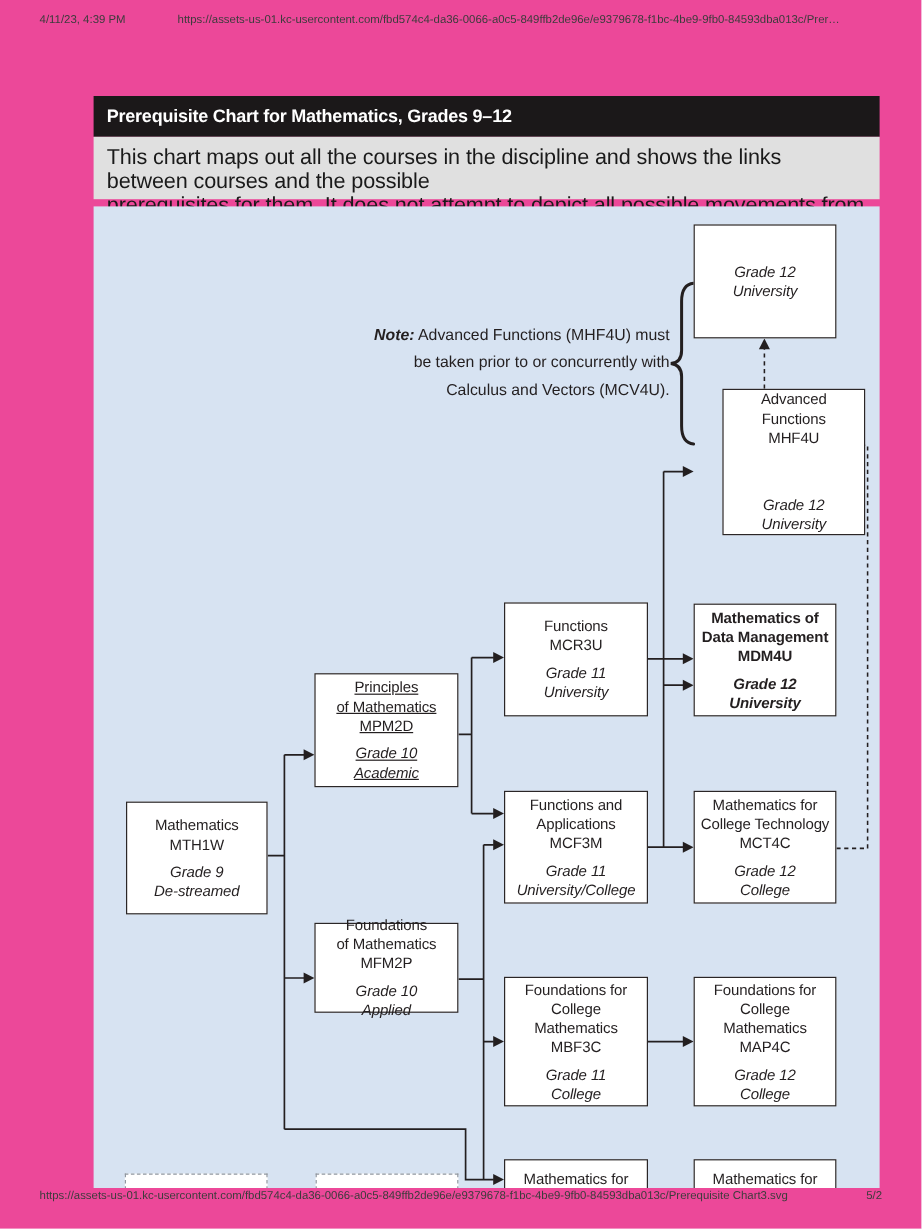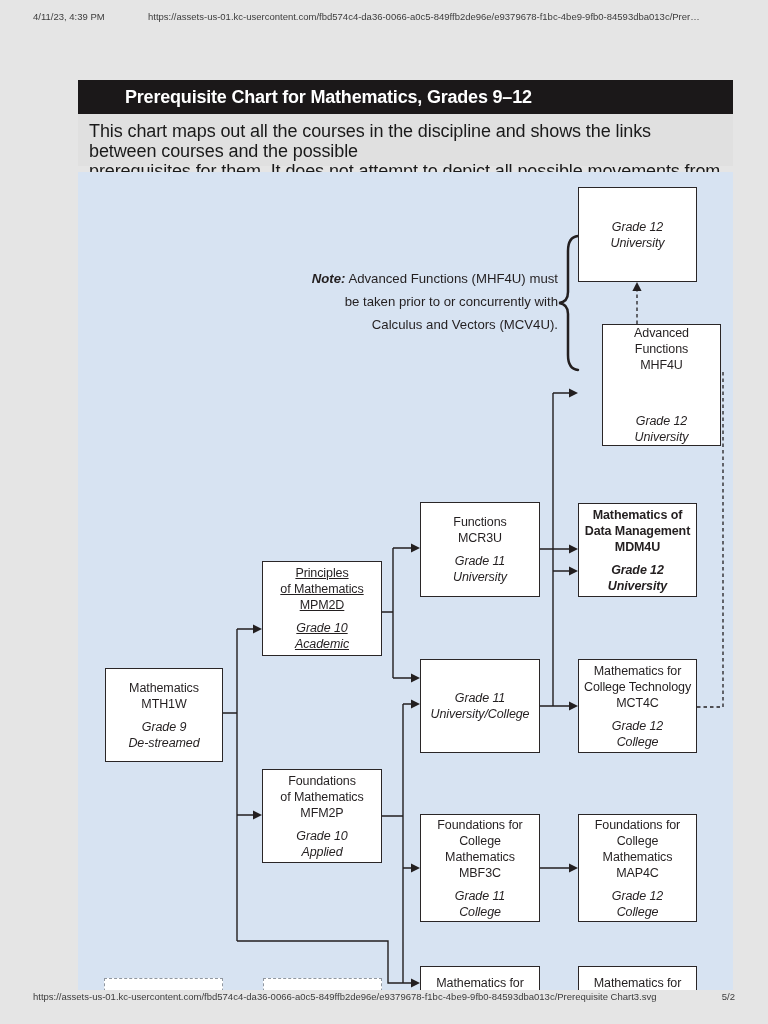--- a/index.html
+++ b/index.html
@@ -1,22 +1,22 @@
 <!DOCTYPE html>
 <html><head>
 <meta charset="utf-8">
 <style>
   html,body{margin:0;padding:0;background:#ffffff;}
-  .page{position:relative;width:768px;height:1024px;background:#e5e5e5;overflow:hidden;
+  .page{position:relative;width:768px;height:1024px;background:#ec4899;overflow:hidden;
         font-family:"Liberation Sans",sans-serif;color:#231f20;}
   .meta{position:absolute;font-size:9.5px;color:#3c3c3c;white-space:nowrap;}
   
   .title-bar{position:absolute;left:78px;top:80px;width:655px;height:34px;background:#1b1819;
              display:flex;align-items:center;box-sizing:border-box;padding-left:11px;}
-  .title-bar span{color:#ffffff;font-weight:bold;font-size:18px;letter-spacing:-0.2px;margin-left:36px;}
+  .title-bar span{color:#ffffff;font-weight:bold;font-size:15px;letter-spacing:-0.2px;}
   .desc{position:absolute;left:78px;top:114px;width:655px;height:52px;background:#e0e0e0;
         box-sizing:border-box;padding:7px 11px 0 11px;font-size:18px;line-height:20px;
         letter-spacing:-0.1px;color:#1a1a1a;white-space:pre-line;}
   .diagram{position:absolute;left:78px;top:172px;width:655px;height:818px;background:#d7e3f2;overflow:hidden;}
   .connectors{position:absolute;left:0;top:0;}
   .solid{stroke:#231f20;stroke-width:1.4;fill:none;}
   .dashed{stroke:#231f20;stroke-width:1.3;fill:none;stroke-dasharray:3.5 3;}
   .head{fill:#231f20;stroke:none;}
   .brace{stroke:#231f20;stroke-width:2.5;fill:none;stroke-linecap:round;}
   
@@ -94,35 +94,38 @@
 De-streamed</span>
     </div>
 
     <div class="box" style="left:184px;top:389px;width:120px;height:95px;text-decoration:underline;">
       <span class="bt">Principles
 of Mathematics
 MPM2D</span>
       <span class="bg">Grade 10
 Academic</span>
     </div>
-    <div class="box" style="left:184px;top:597px;width:120px;height:94px;">
+    <div class="box" style="left:184px;top:597px;width:120px;height:75px;">
       <span class="bt">Foundations
 of Mathematics
 MFM2P</span>
       <span class="bg">Grade 10
 Applied</span>
     </div>
 
     <div class="box" style="left:342px;top:330px;width:120px;height:95px;">
       <span class="bt">Functions
 MCR3U</span>
       <span class="bg">Grade 11
 University</span>
     </div>
     <div class="box" style="left:342px;top:487px;width:120px;height:94px;">
+      <span class="bt">Functions and
+Applications
+MCF3M</span>
       <span class="bg">Grade 11
 University/College</span>
     </div>
     <div class="box" style="left:342px;top:642px;width:120px;height:108px;">
       <span class="bt">Foundations for
 College
 Mathematics
 MBF3C</span>
       <span class="bg">Grade 11
 College</span>

